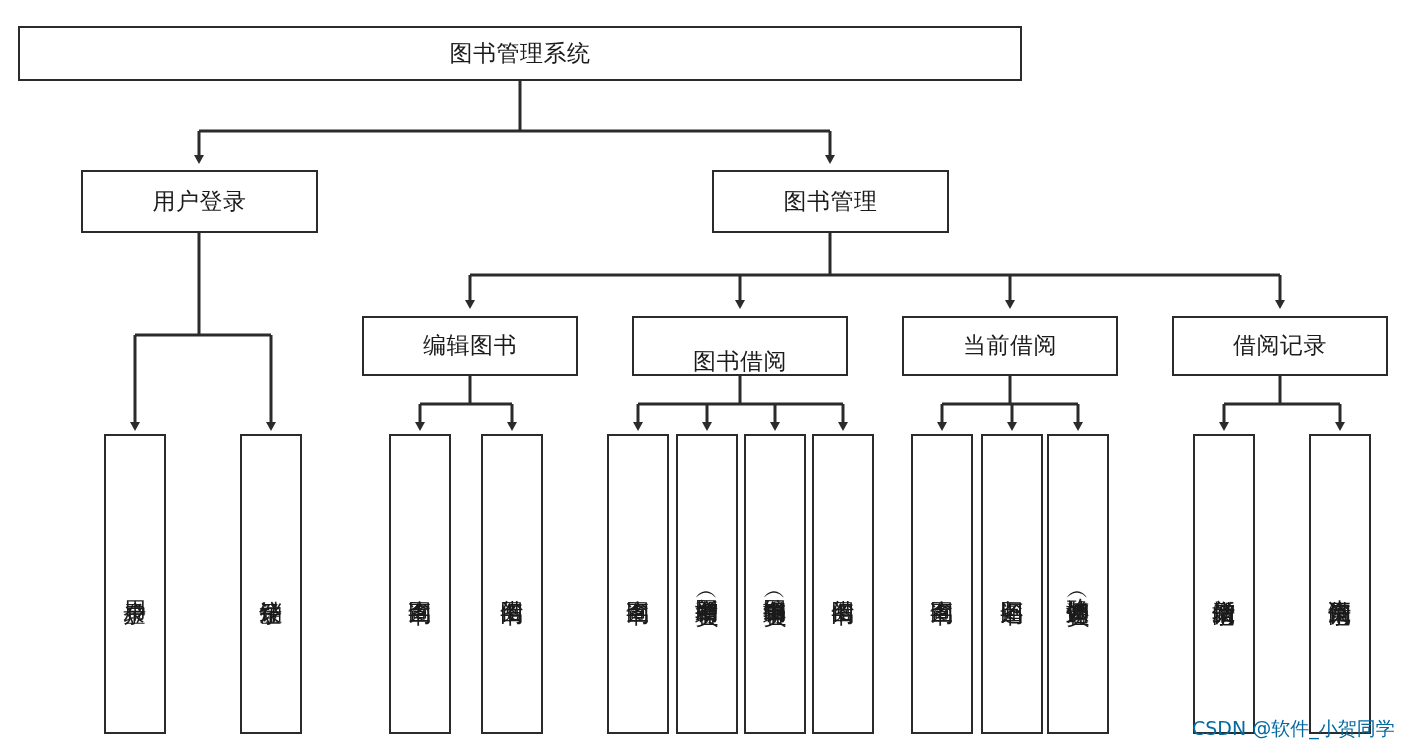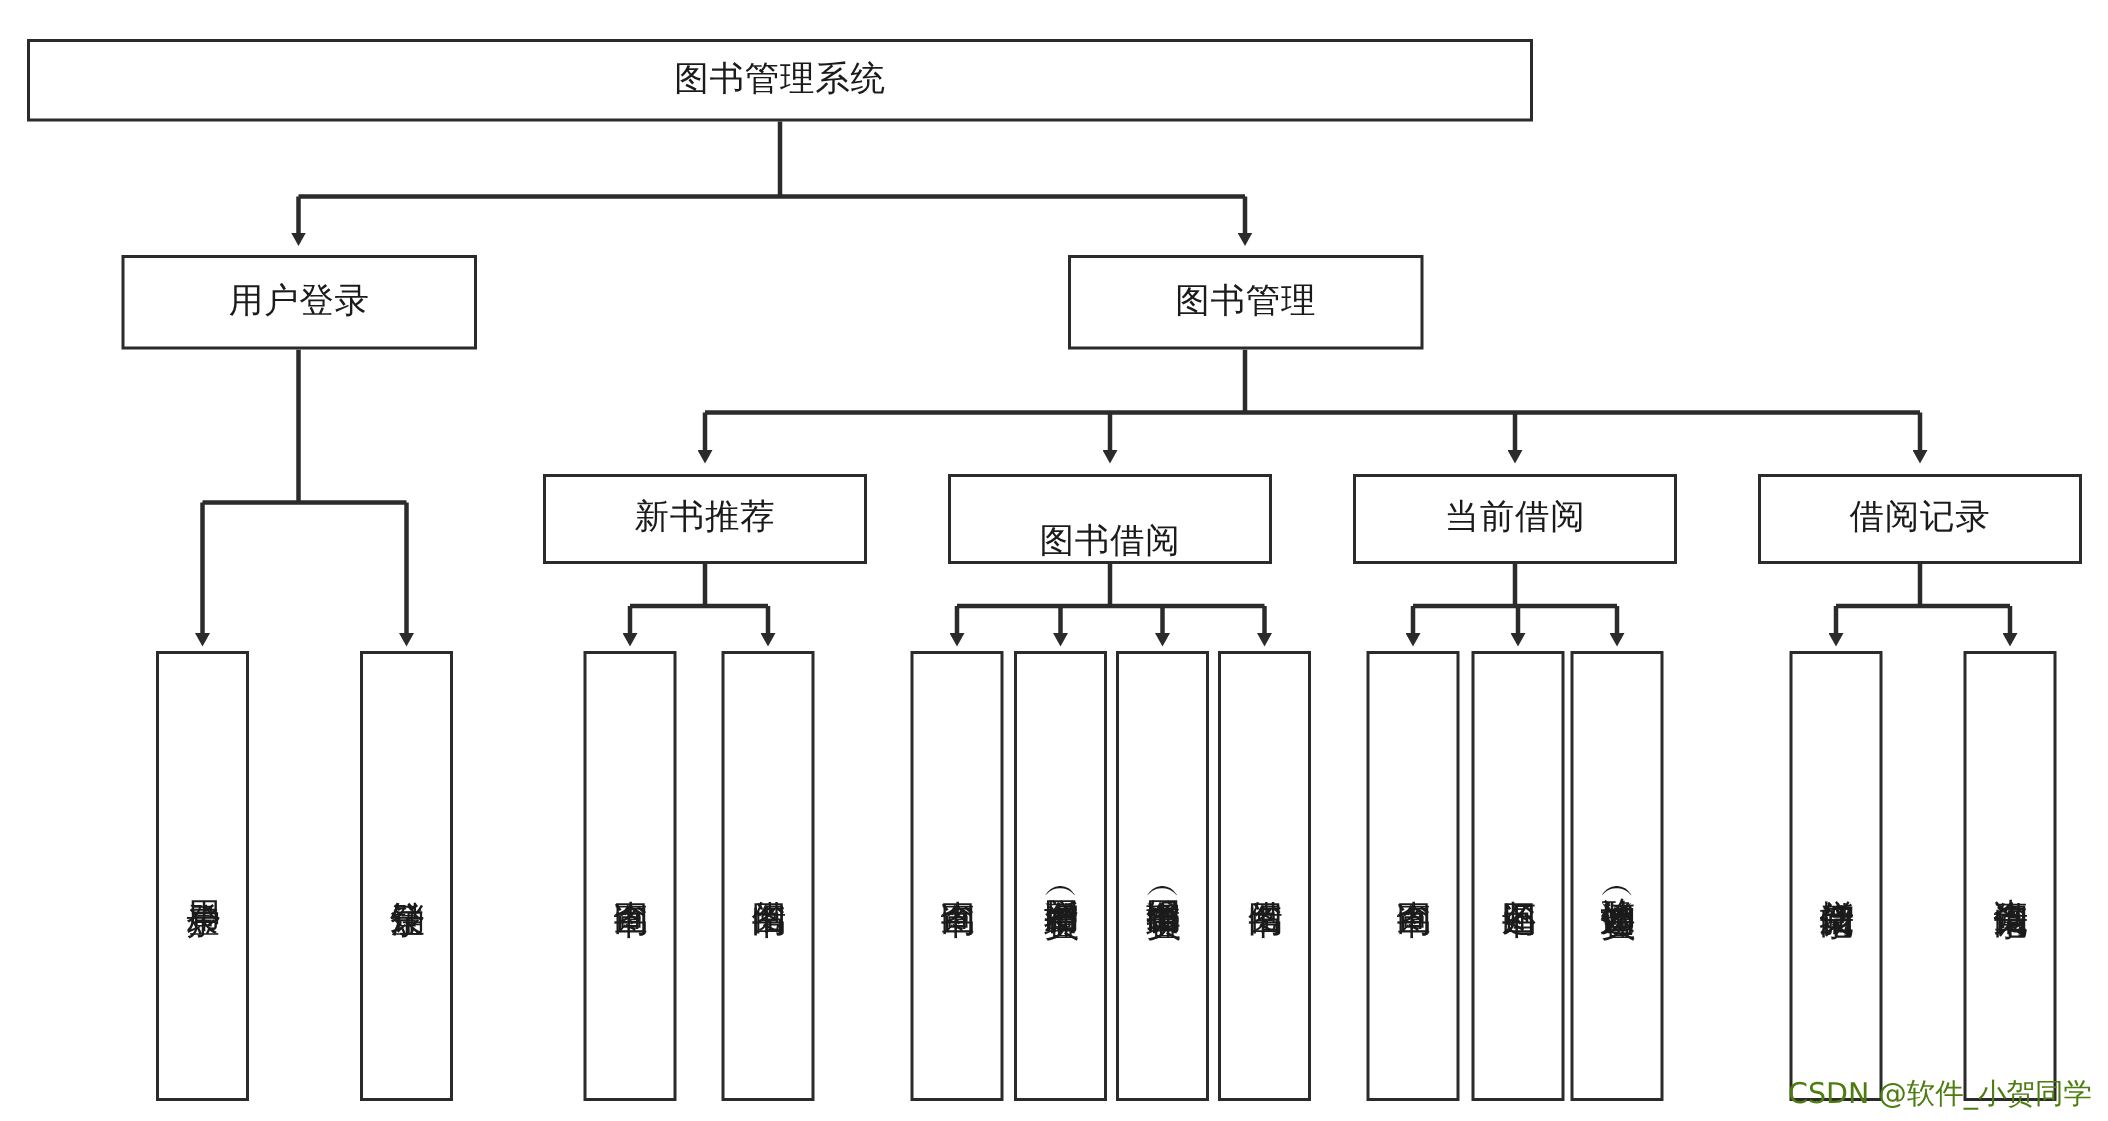--- a/index.html
+++ b/index.html
@@ -46,21 +46,21 @@
     text-orientation: upright;
     font-size: 23px;
     color: #1b1b1b;
     line-height: 1.06;
     letter-spacing: 1px;
     white-space: nowrap;
   }
   .watermark {
     position: absolute;
     font-size: 19px;
-    color: #4d7c0f;
+    color: #0369a1;
     white-space: nowrap;
     pointer-events: none;
   }
 </style>
 </head>
 <body>
 
 <div id="diagram-root">
 
   <svg id="diagram-svg" viewBox="0 0 1405 747">
@@ -119,21 +119,21 @@
   </div>
 
   <div class="node-box" style="left:81px; top:170px; width:237px; height:63px;">
     <span class="node-label-h">用户登录</span>
   </div>
   <div class="node-box" style="left:712px; top:170px; width:237px; height:63px;align-items:center;">
     <span class="node-label-h">图书管理</span>
   </div>
 
   <div class="node-box" style="left:362px; top:316px; width:216px; height:60px;">
-    <span class="node-label-h">新书推荐</span>
+    <span class="node-label-h">编辑图书</span>
   </div>
   <div class="node-box" style="left:632px; top:316px; width:216px; height:60px;align-items:flex-end;">
     <span class="node-label-h">图书借阅</span>
   </div>
   <div class="node-box" style="left:902px; top:316px; width:216px; height:60px;">
     <span class="node-label-h">当前借阅</span>
   </div>
   <div class="node-box" style="left:1172px; top:316px; width:216px; height:60px;">
     <span class="node-label-h">借阅记录</span>
   </div>

